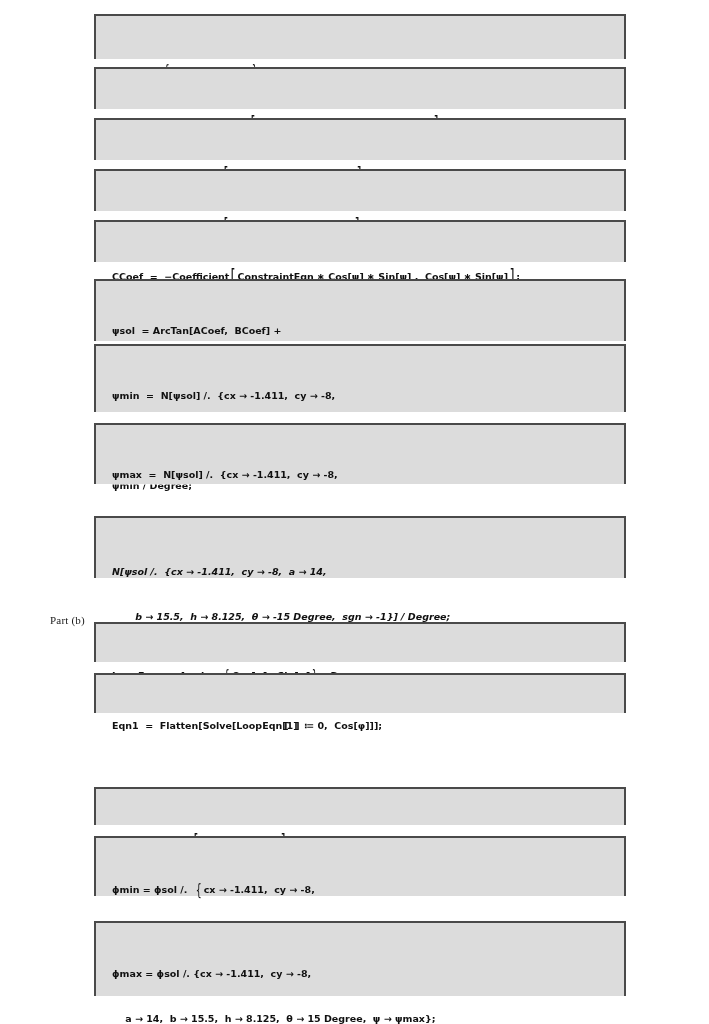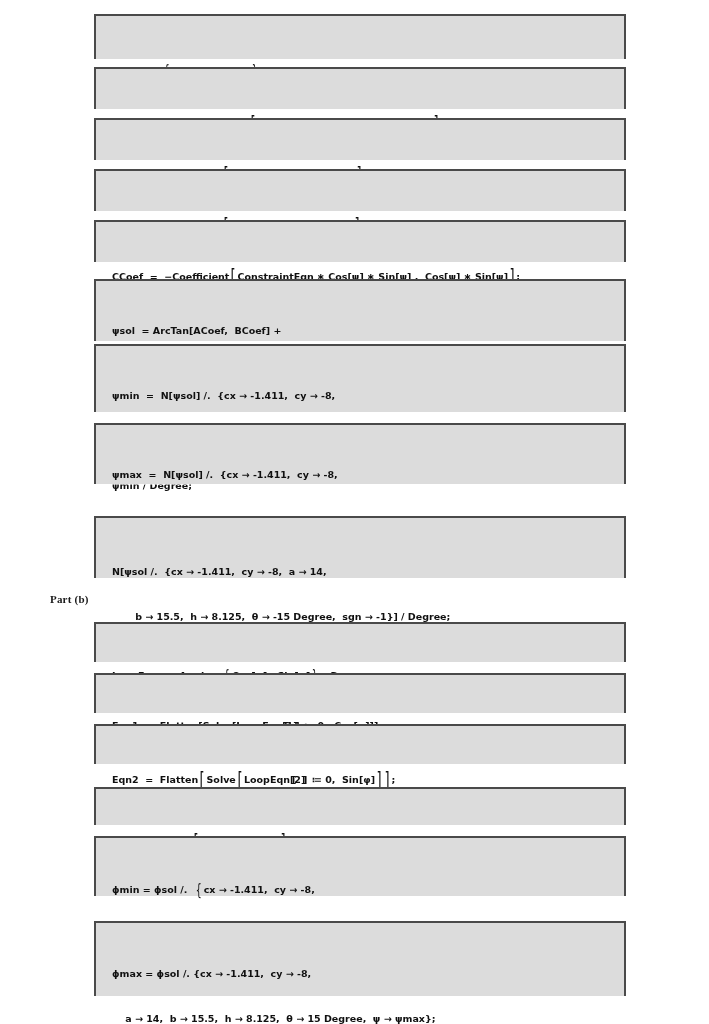--- a/index.html
+++ b/index.html
@@ -19,25 +19,26 @@
   #notebook {
     position: relative;
     width: 709px;
     height: 1024px;
   }
 
   
   .section-heading {
     position: absolute;
     font-family: "Liberation Serif", serif;
-    font-weight: bold;
+    font-weight: normal;
     font-size: 11px;
     color: #1a1a1a;
     letter-spacing: 0.2px;
     white-space: pre;
+    margin-top: 21px;
   }
 
   
   .cell {
     position: absolute;
     box-sizing: border-box;
     background: #dcdcdc;
     border-top: 2px solid #4a4a4a;
     border-left: 2px solid #4a4a4a;
     border-right: 2px solid #4a4a4a;
@@ -165,45 +166,40 @@
 
   <div class="cell" style="left:94px; top:423px; width:532px; height:61px;">
     <div class="code" style="padding:12px 0 0 16px;">
       <span class="ln">ψmax&nbsp; =&nbsp; N[ψsol] /.&nbsp; {cx → -1.411,&nbsp; cy → -8,</span>
       <span class="ln">&nbsp;&nbsp;&nbsp;&nbsp;a → 14,&nbsp; b → 15.5,&nbsp; h → 8.125,&nbsp; θ → 15 Degree,&nbsp; sgn → 1};</span>
       <span class="ln">ψmax / Degree;</span>
     </div>
   </div>
 
   <div class="cell" style="left:94px; top:516px; width:532px; height:62px;">
-    <div class="code" style="padding:16px 0 0 16px;">
+    <div class="code" style="padding:16px 0 0 16px;font-style:italic;">
       <span class="ln">N[ψsol /.&nbsp; {cx → -1.411,&nbsp; cy → -8,&nbsp; a → 14,</span>
       <span class="ln">&nbsp;&nbsp;&nbsp;&nbsp;&nbsp;&nbsp;&nbsp;b → 15.5,&nbsp; h → 8.125,&nbsp; θ → -15 Degree,&nbsp; sgn → -1}] / Degree;</span>
     </div>
   </div>
 
   <div class="section-heading" style="left:50px; top:593px;">Part (b)</div>
 
   <div class="cell" style="left:94px; top:622px; width:532px; height:40px;">
     <div class="code" style="padding:13px 0 0 16px;">
       <span class="ln">LoopEqn&nbsp; =&nbsp; A + h <span class="sym">∗</span> <span class="bk bk1">{</span>Cos[φ],&nbsp; Sin[φ]<span class="bk bk1">}</span> - B;</span>
     </div>
   </div>
 
   <div class="cell" style="left:94px; top:673px; width:532px; height:40px;">
     <div class="code" style="padding:13px 0 0 16px;">
       <span class="ln">Eqn1&nbsp; =&nbsp; Flatten[Solve[LoopEqn<span class="dbk">[[</span>1<span class="dbk">]]</span>&nbsp; ≔ 0,&nbsp; Cos[φ]]];</span>
     </div>
   </div>
 
-  <div class="cell" style="left:94px; top:724px; width:532px; height:40px;">
-    <div class="code" style="padding:13px 0 0 16px;">
-      <span class="ln">Eqn2&nbsp; =&nbsp; Flatten<span class="bk bk2">[</span>Solve<span class="bk bk2">[</span>LoopEqn<span class="dbk">[[</span>2<span class="dbk">]]</span>&nbsp; ≔ 0,&nbsp; Sin[φ]<span class="bk bk2">]</span><span class="bk bk2">]</span>;</span>
-    </div>
-  </div>
 
   <div class="cell" style="left:94px; top:787px; width:532px; height:38px;">
     <div class="code" style="padding:12px 0 0 16px;">
       <span class="ln">ϕsol&nbsp; =&nbsp; ArcTan<span class="bk bk2">[</span>Cos[ϕ],&nbsp; Sin[ϕ]<span class="bk bk2">]</span> /. Eqn1 /. Eqn2;</span>
     </div>
   </div>
 
   <div class="cell" style="left:94px; top:836px; width:532px; height:60px;">
     <div class="code" style="padding:13px 0 0 16px;">
       <span class="ln">ϕmin = ϕsol /.&nbsp; <span class="bk bk1">{</span>cx → -1.411,&nbsp; cy → -8,</span>

